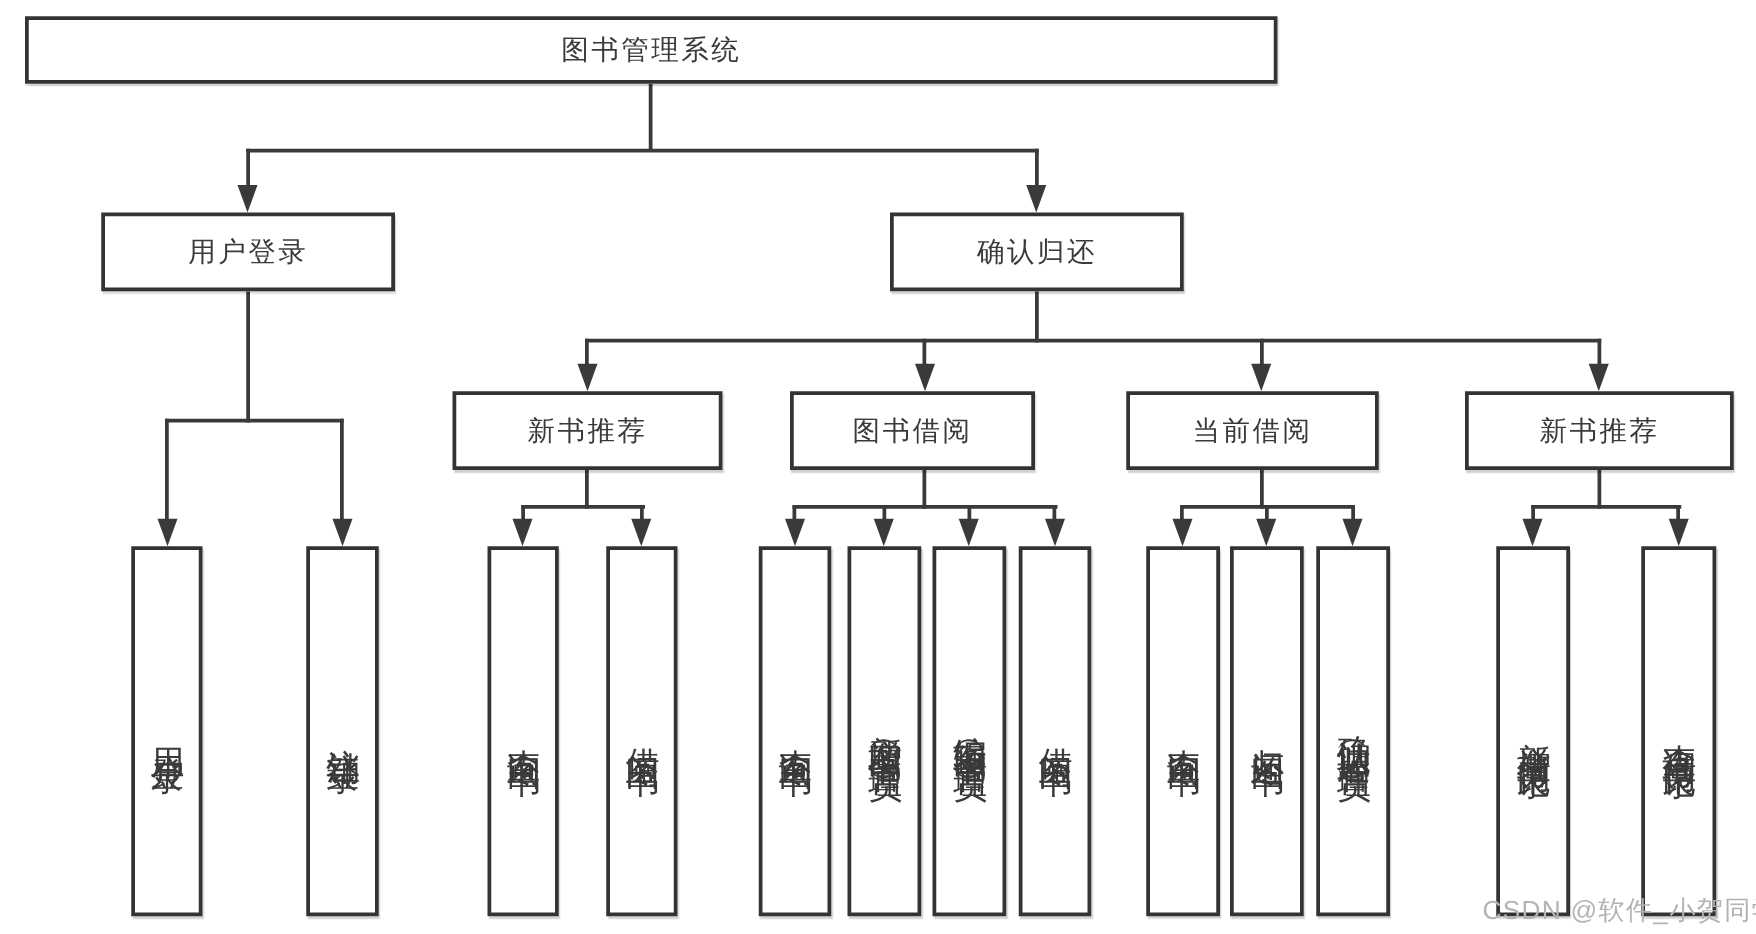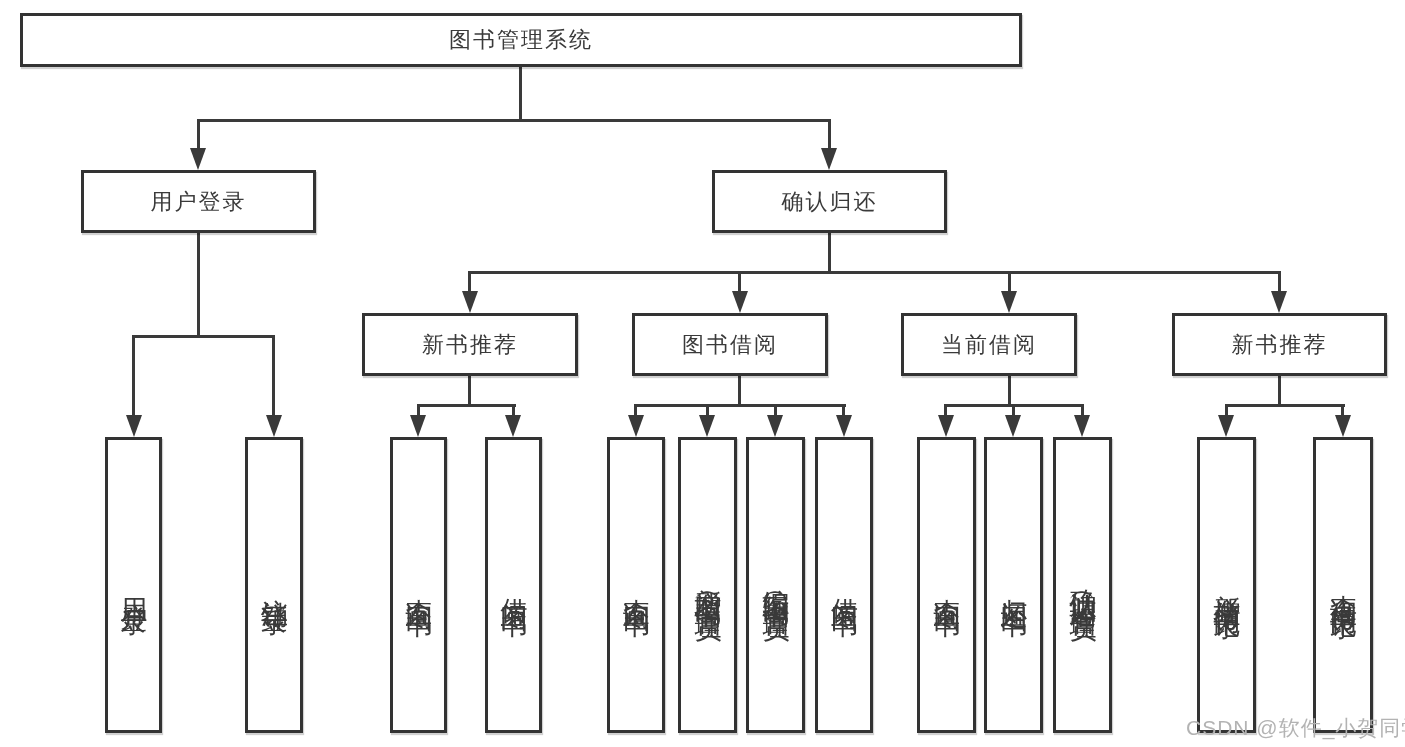--- a/index.html
+++ b/index.html
@@ -131,21 +131,21 @@
   <div class="box" style="left:712px; top:170px; width:235px; height:63px;">
     <span class="hlabel">确认归还</span>
   </div>
 
   <div class="box" style="left:362px; top:313px; width:216px; height:63px;">
     <span class="hlabel">新书推荐</span>
   </div>
   <div class="box" style="left:632px; top:313px; width:196px; height:63px;">
     <span class="hlabel">图书借阅</span>
   </div>
-  <div class="box" style="left:901px; top:313px; width:176px; height:63px;">
+  <div class="box" style="left:901px; top:313px; width:202px; height:63px;">
     <span class="hlabel">当前借阅</span>
   </div>
   <div class="box" style="left:1172px; top:313px; width:215px; height:63px;">
     <span class="hlabel">新书推荐</span>
   </div>
 
   <div class="box" style="left:105px; top:437px; width:57px; height:296px;">
     <span class="vlabel">用户登录</span>
   </div>
   <div class="box" style="left:245px; top:437px; width:58px; height:296px;">

